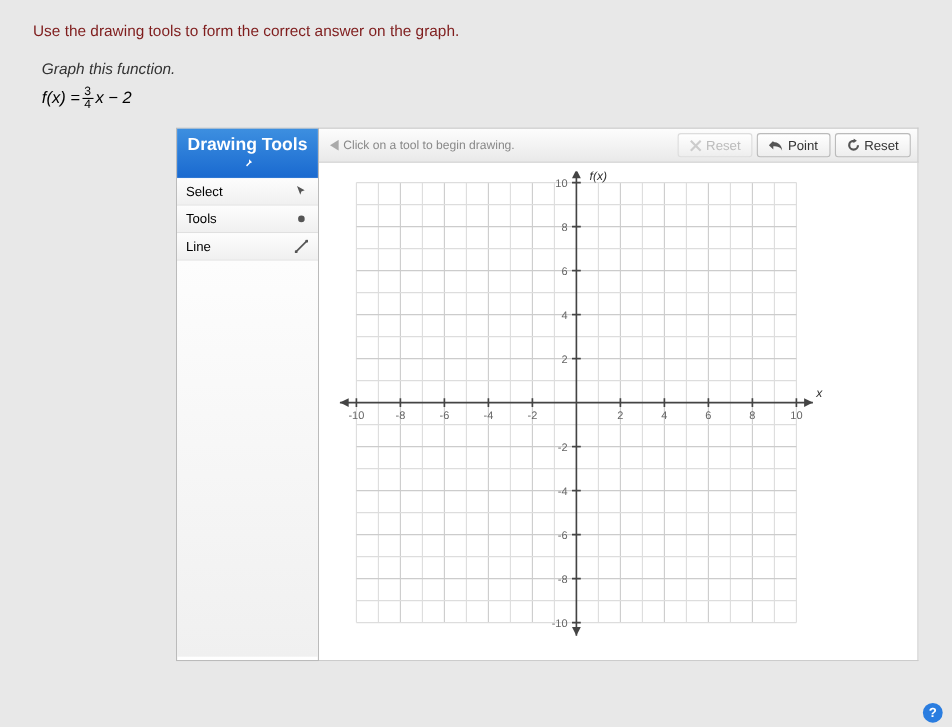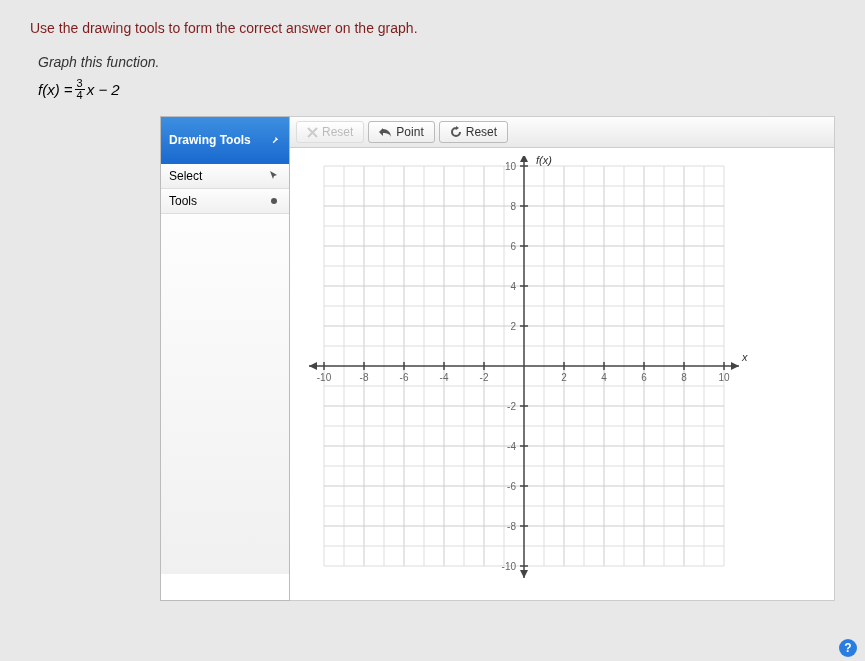--- a/index.html
+++ b/index.html
@@ -48,26 +48,27 @@
   }
   .tools-panel {
     width: 130px;
     border: 1px solid #bbb;
     background: #fff;
   }
   .tools-header {
     background: linear-gradient(#3d8fe0, #1a6ad0);
     color: #fff;
     font-weight: bold;
-    font-size: 12px;
-    padding: 16px 8px;
+    font-size: 16px;
+    padding: 6px 8px;
     display: flex;
     justify-content: space-between;
     align-items: center;
     border-bottom: 1px solid #1a6ad0;
+    flex-direction: column;
   }
   .tools-header svg { fill:#fff; }
   .tool-row {
     display: flex;
     justify-content: space-between;
     align-items: center;
     padding: 5px 8px;
     font-size: 12px;
     border-bottom: 1px solid #ddd;
     background: linear-gradient(#fdfdfd,#f0f0f0);
@@ -177,25 +178,41 @@
       </span>
     </div>
     <div class="tool-row">
       <span>Tools</span>
       <span class="tool-icon">
         <svg width="8" height="8">
             <circle cx="4" cy="4" r="3" fill="#555"></circle>
           </svg>
       </span>
     </div>
+    <div class="tool-row">
+      <span>Line</span>
+      <span class="tool-icon">
+        <svg width="12" height="12">
+            <line x1="1" y1="11" x2="11" y2="1" stroke="#555" stroke-width="1.5"></line>
+            <circle cx="11" cy="1" r="1.5" fill="#555"></circle>
+            <circle cx="1" cy="11" r="1.5" fill="#555"></circle>
+          </svg>
+      </span>
+    </div>
     <div class="tools-body-fill"></div>
   </div>
 
   <div class="canvas-area">
     <div class="toolbar">
+      <span class="hint">
+        <svg width="8" height="10">
+            <path d="M8 0L0 5l8 5z" fill="#aaa"></path>
+          </svg>
+        <span>Click on a tool to begin drawing.</span>
+      </span>
       <div class="tb-btn disabled">
         <svg width="11" height="11">
             <path d="M1 1l9 9M10 1l-9 9" stroke="#ccc" stroke-width="2"></path>
           </svg>
         <span>Reset</span>
       </div>
       <div class="tb-btn">
         <svg width="13" height="11">
             <path d="M4 1L0 5l4 4V6c4 0 7 1 8 4 0-5-4-8-8-8z" fill="#555"></path>
           </svg>

